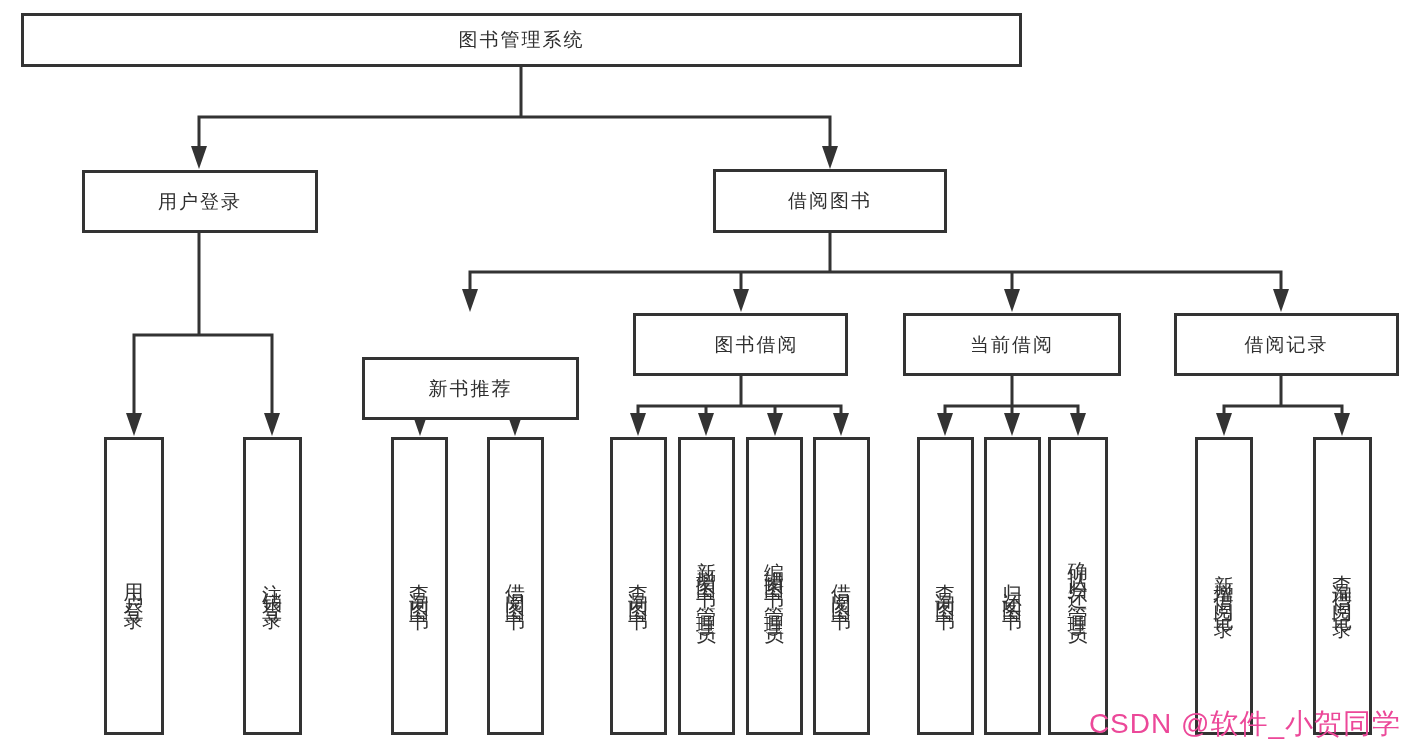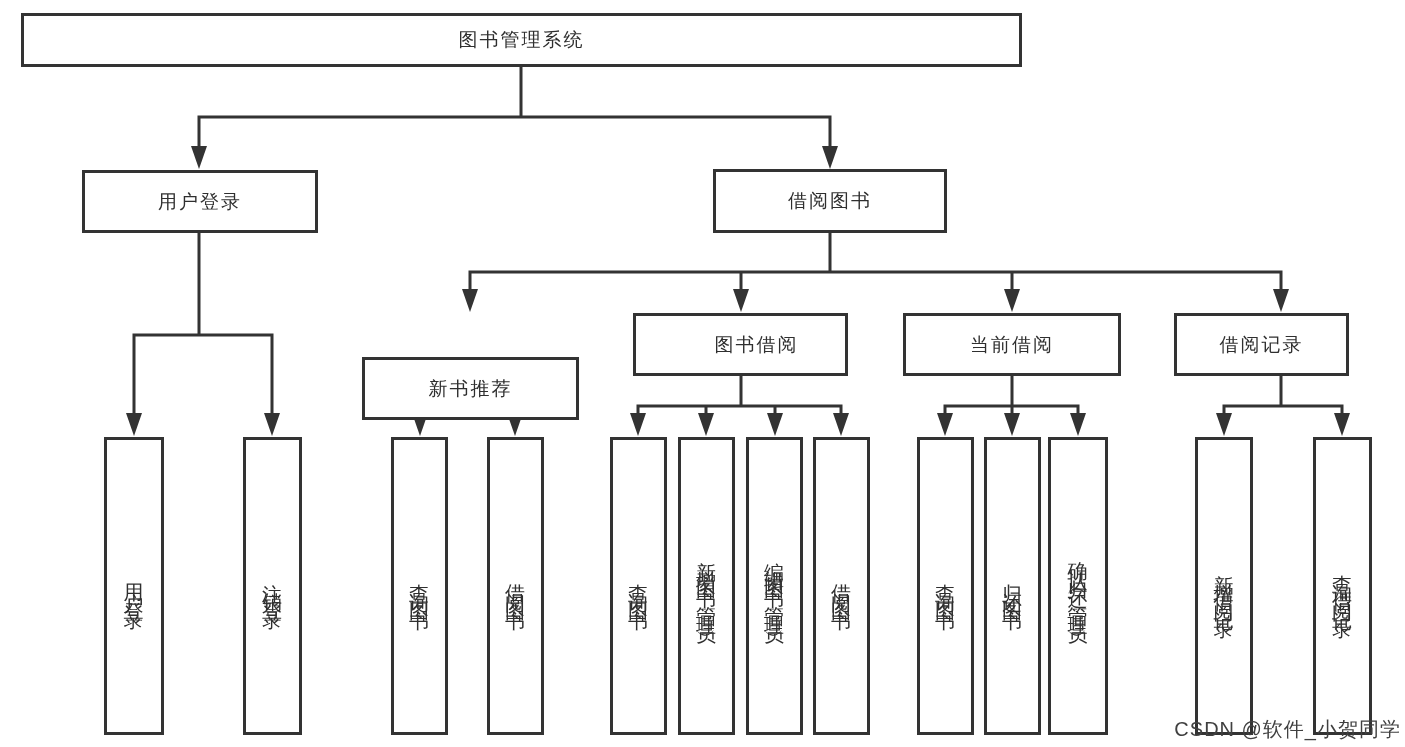--- a/index.html
+++ b/index.html
@@ -45,23 +45,23 @@
     writing-mode: vertical-rl;
     text-orientation: mixed;
     letter-spacing: 9px;
     line-height: 1;
     white-space: nowrap;
   }
   #watermark {
     position: absolute;
     right: 4px;
     bottom: 4px;
-    font-size: 20px;
+    font-size: 28px;
     letter-spacing: 1px;
-    color: #404040;
+    color: #ec4899;
     z-index: 3;
     white-space: nowrap;
     margin-left: 32px;
   }
 </style>
 </head>
 <body>
 
 <div id="stage">
 
@@ -110,21 +110,21 @@
   </svg>
 
   <div class="node h" style="left:21px; top:13px; width:1001px; height:54px;">图书管理系统</div>
 
   <div class="node h" style="left:82px; top:170px; width:236px; height:63px;">用户登录</div>
   <div class="node h" style="left:713px; top:169px; width:234px; height:64px;">借阅图书</div>
 
   <div class="node h" style="left:362px; top:313px; width:217px; height:63px;margin-top:44px;">新书推荐</div>
   <div class="node h" style="left:633px; top:313px; width:215px; height:63px;padding-left:32px;">图书借阅</div>
   <div class="node h" style="left:903px; top:313px; width:218px; height:63px;">当前借阅</div>
-  <div class="node h" style="left:1174px; top:313px; width:175px; height:63px;">借阅记录</div>
+  <div class="node h" style="left:1174px; top:313px; width:225px; height:63px;">借阅记录</div>
 
   <div class="node v" style="left:104px; top:437px; width:60px; height:298px;">
     <span class="vtext">用户登录</span>
   </div>
   <div class="node v" style="left:243px; top:437px; width:59px; height:298px;">
     <span class="vtext">注销登录</span>
   </div>
   <div class="node v" style="left:391px; top:437px; width:57px; height:298px;">
     <span class="vtext">查询图书</span>
   </div>

